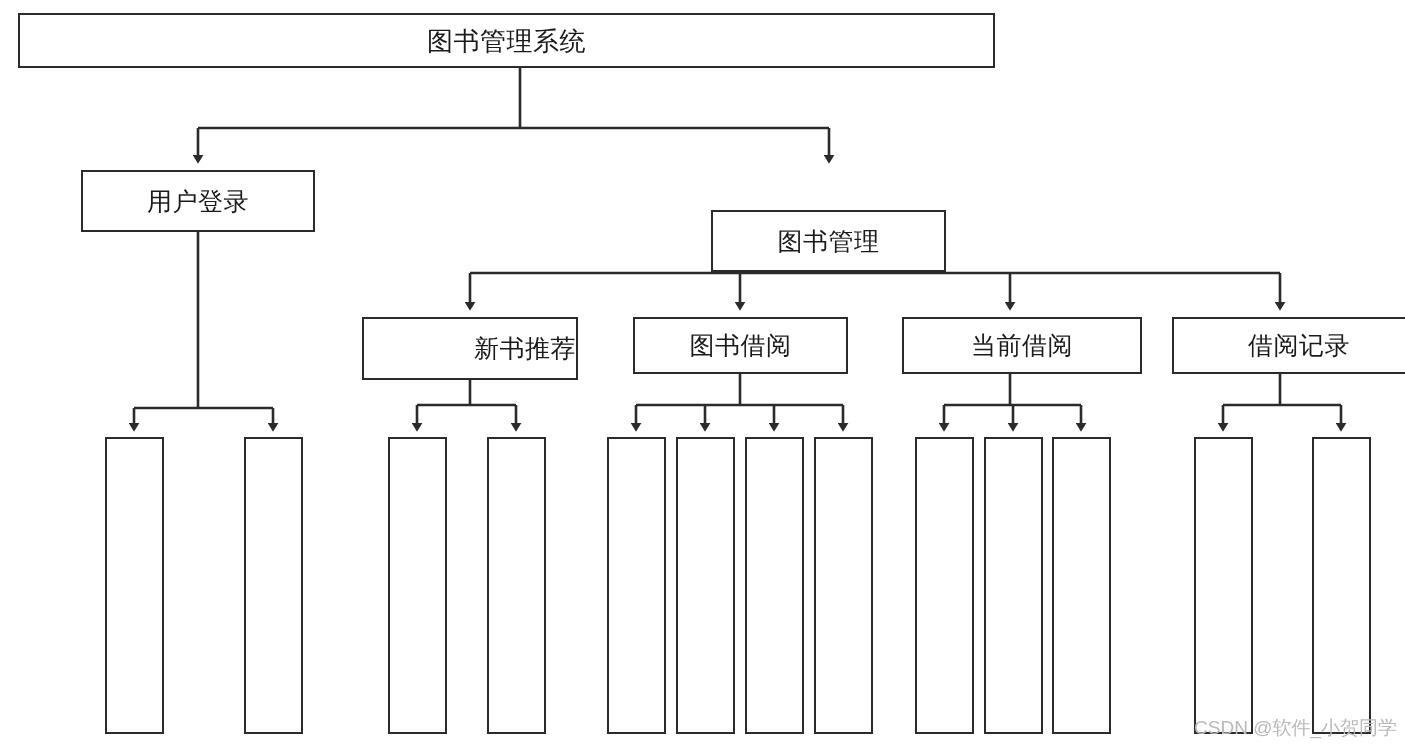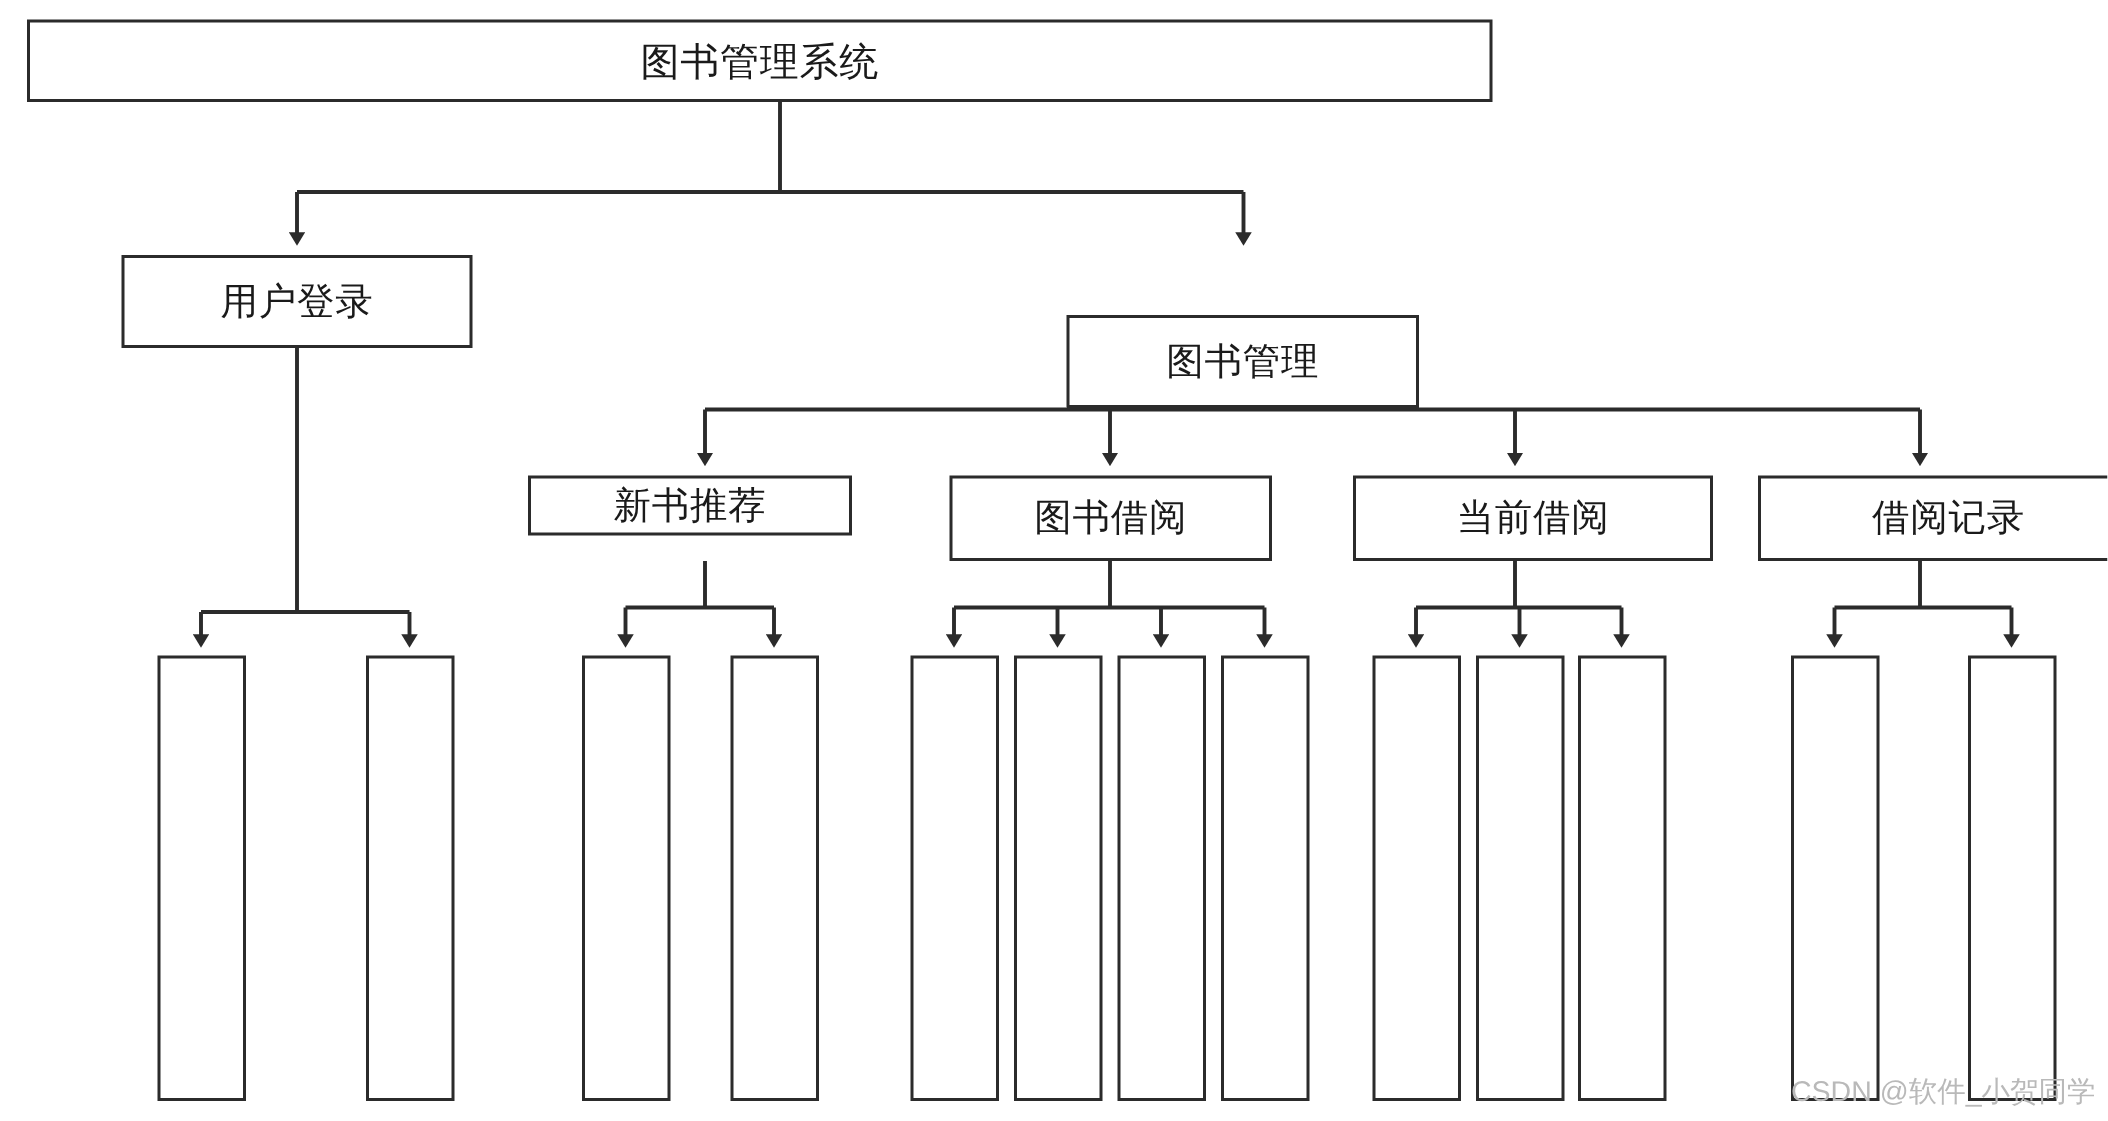--- a/index.html
+++ b/index.html
@@ -140,21 +140,21 @@
   <div id="nodes-layer">
       <div class="node horiz title" style="left: 18px; top: 13px; width: 977px; height: 55px;">
         <span class="node-label">图书管理系统</span>
       </div>
       <div class="node horiz" style="left: 81px; top: 170px; width: 234px; height: 62px;">
         <span class="node-label">用户登录</span>
       </div>
       <div class="node horiz" style="left: 711px; top: 170px; width: 235px; height: 62px; margin-top: 40px;">
         <span class="node-label">图书管理</span>
       </div>
-      <div class="node horiz" style="left: 352px; top: 317px; width: 216px; height: 40px;">
+      <div class="node horiz" style="left: 362px; top: 317px; width: 216px; height: 63px; justify-content: flex-end;">
         <span class="node-label">新书推荐</span>
       </div>
       <div class="node horiz" style="left: 633px; top: 317px; width: 215px; height: 57px;">
         <span class="node-label">图书借阅</span>
       </div>
       <div class="node horiz" style="left: 902px; top: 317px; width: 240px; height: 57px;">
         <span class="node-label">当前借阅</span>
       </div>
       <div class="node horiz" style="left: 1172px; top: 317px; width: 254px; height: 57px;">
         <span class="node-label">借阅记录</span>

